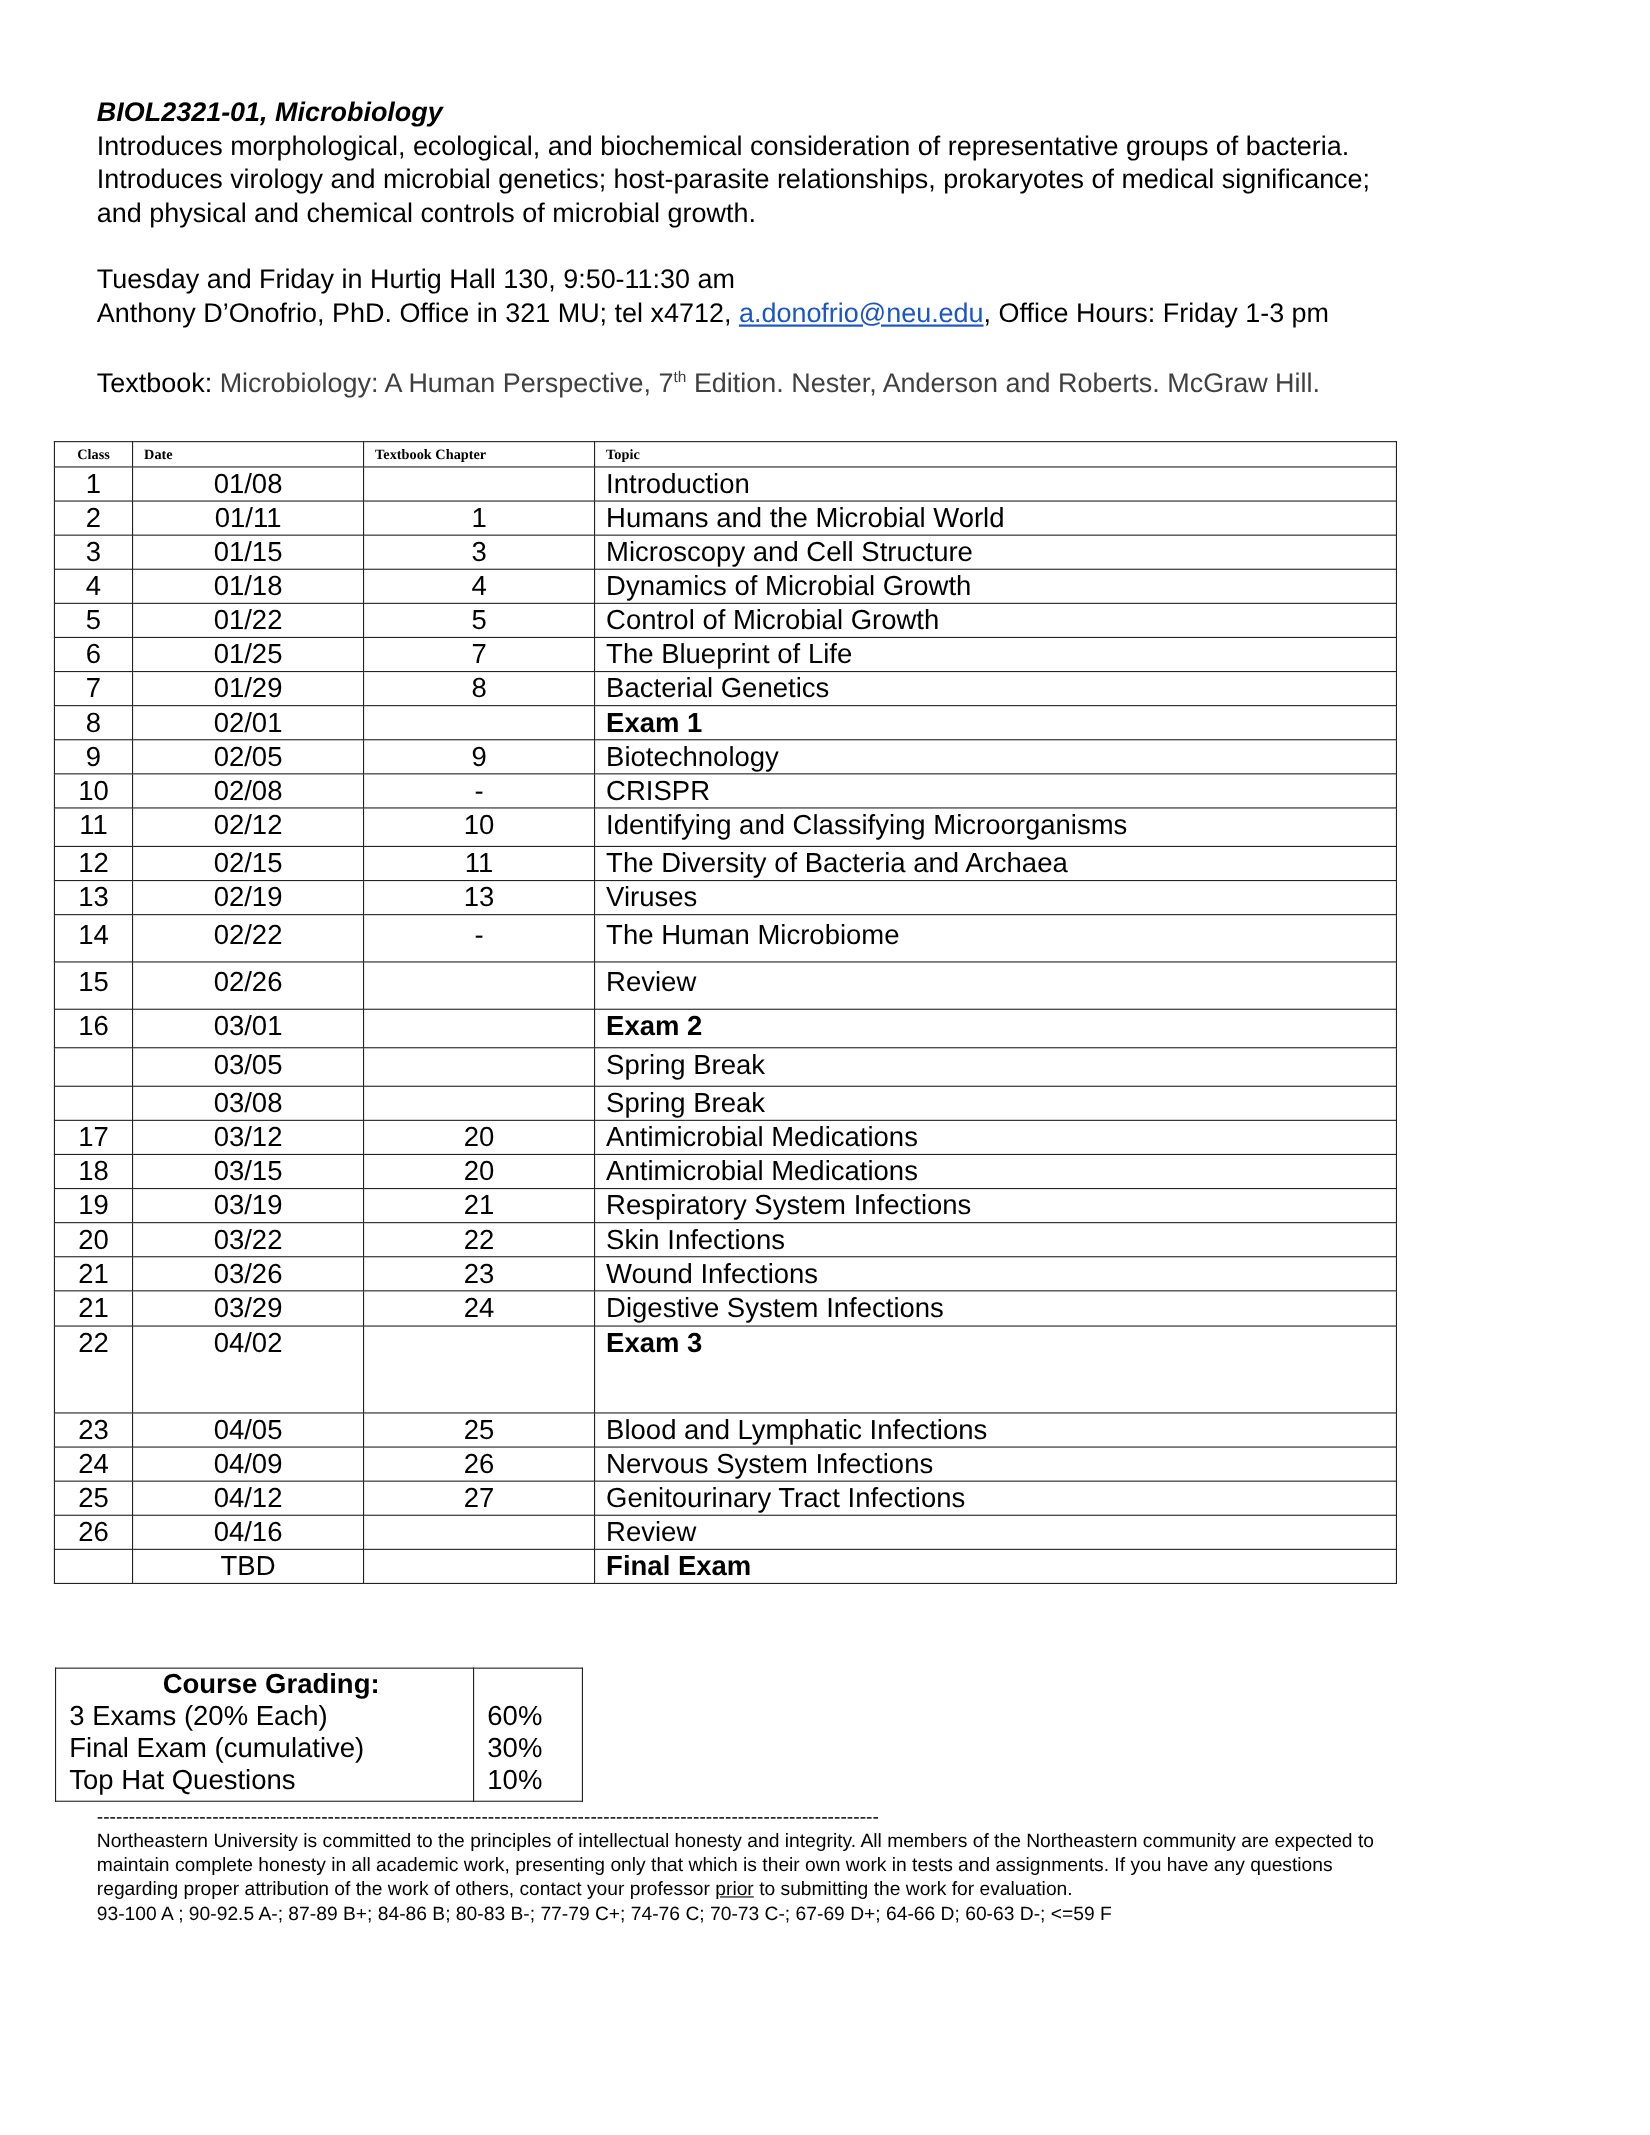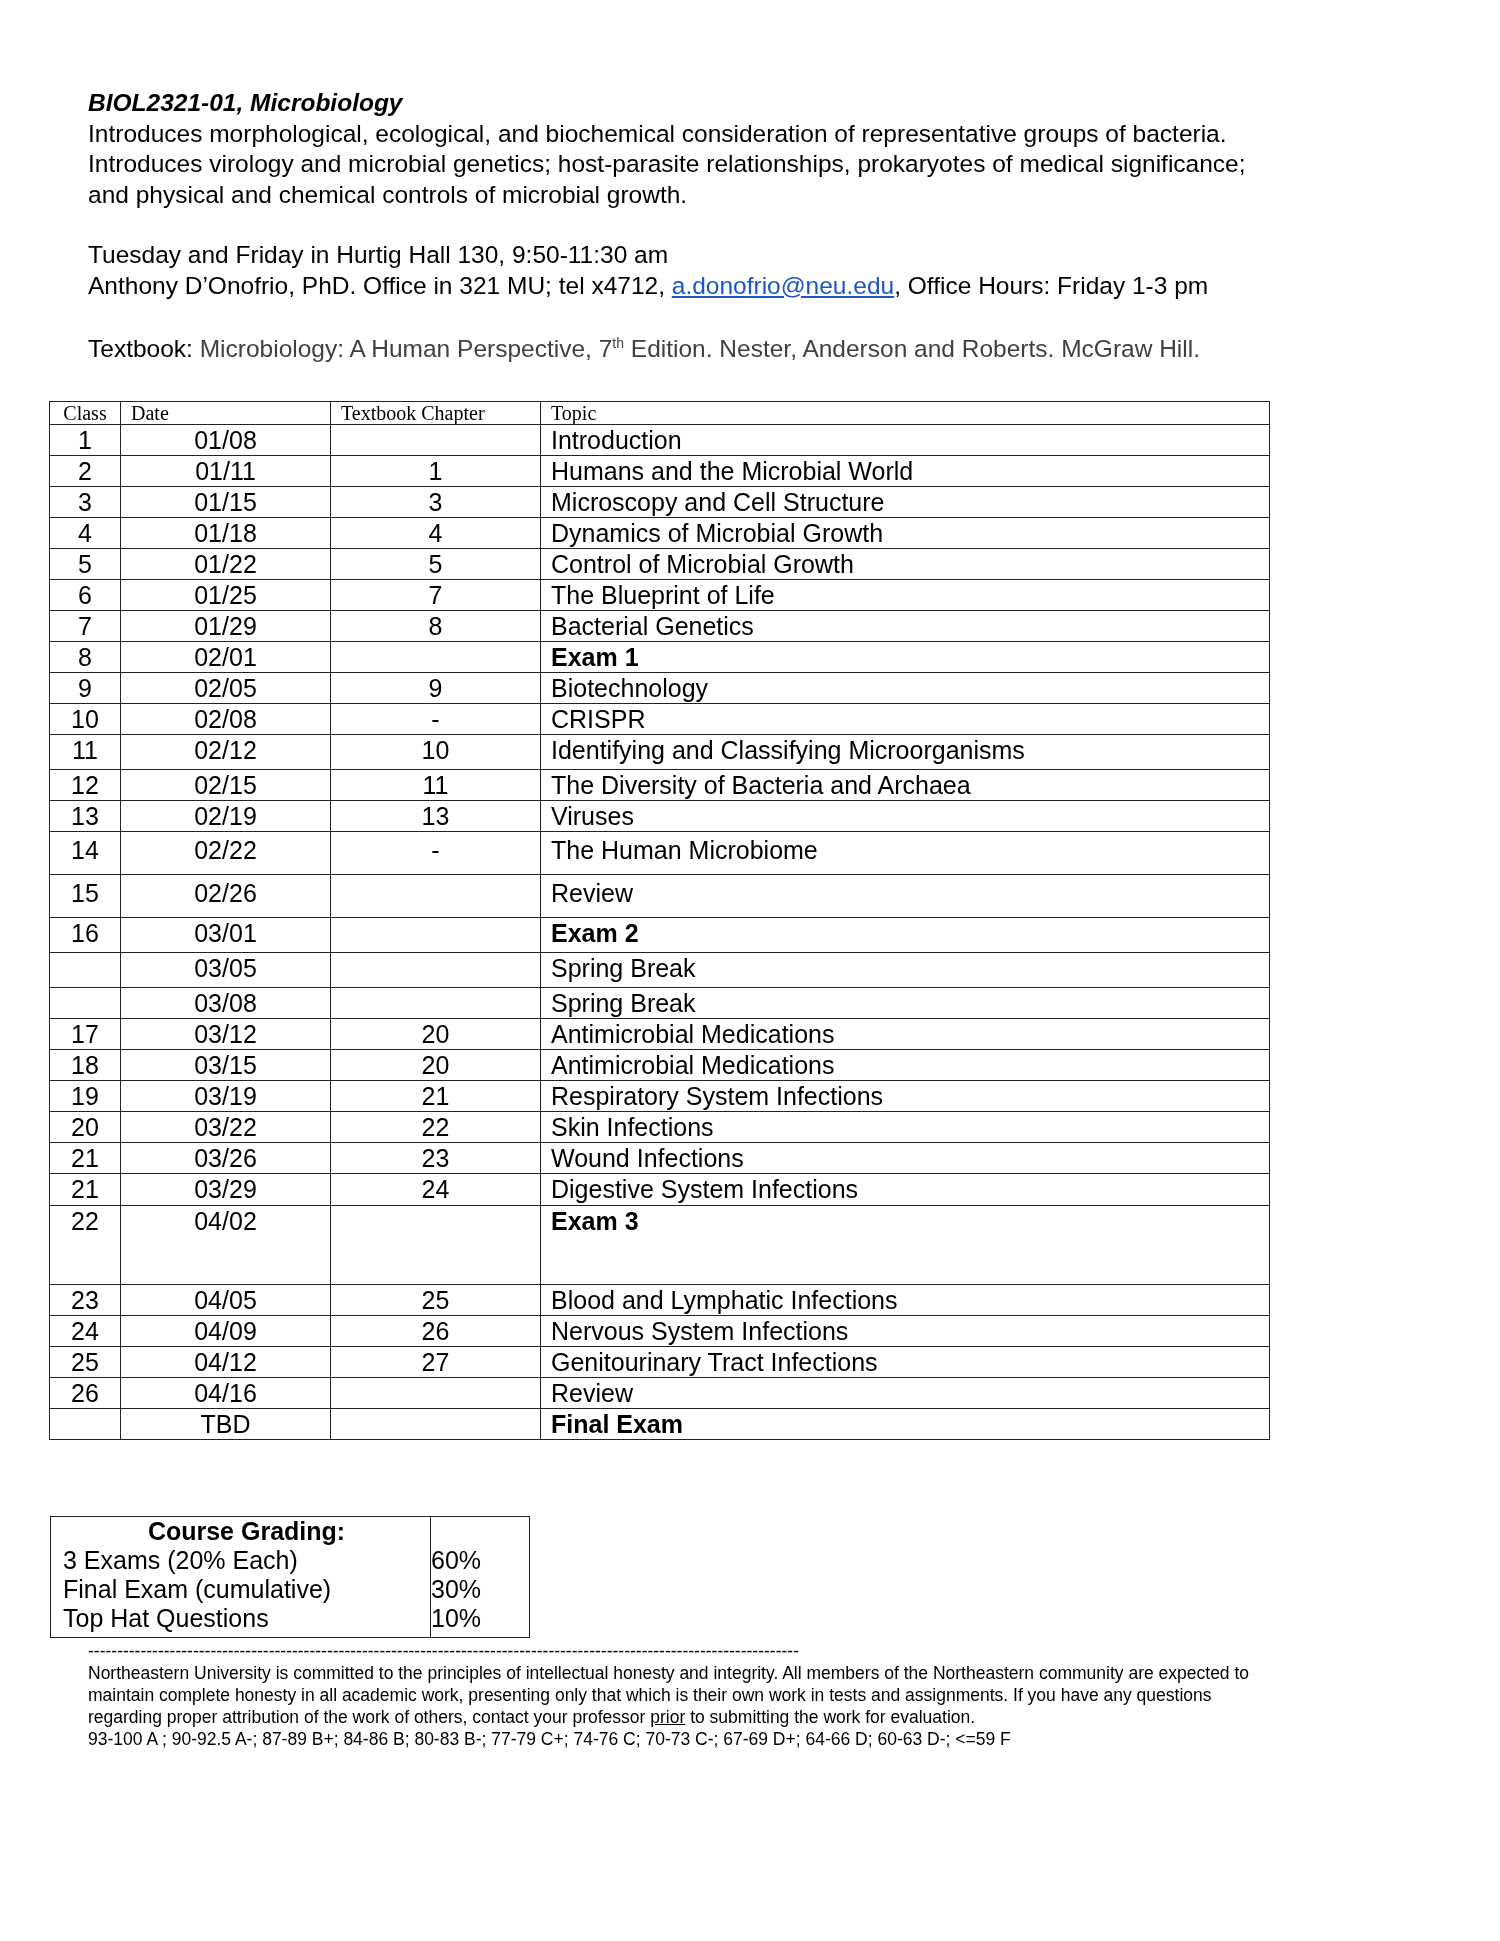--- a/index.html
+++ b/index.html
@@ -11,38 +11,38 @@
   #sched-block { top:240px; }
   #textbook-line { top:334px; }
   .gray { color:#404040; }
   a.email { color:#1a56c8; text-decoration:underline; }
   sup { font-size:14px; line-height:0; vertical-align:super; }
 
   
   #schedule { position:absolute; left:49px; top:401px; width:1221px;
               border-collapse:collapse; table-layout:fixed; }
   #schedule td, #schedule th { border:1.5px solid #222; padding:0; vertical-align:top; overflow:hidden; white-space:nowrap; }
-  #schedule th { font-family:"Liberation Serif", serif; font-weight:normal; font-size:20px; height:22px; line-height:22px; text-align:left; padding-left:10px; }
+  #schedule th { font-family:"Liberation Serif", serif; font-weight:bold; font-size:13px; height:22px; line-height:22px; text-align:left; padding-left:10px; }
   #schedule th.c-class { padding-left:0; text-align:center; }
   #schedule td { font-size:25px; line-height:30px; height:30px; }
   #schedule td.c-class, #schedule td.c-date, #schedule td.c-chap { text-align:center; }
   #schedule td.c-topic { padding-left:10px; }
   #schedule td.bold { font-weight:bold; }
   #schedule tr.h33 td { height:31px; }
   #schedule tr.h43 td { height:42px; line-height:36px; }
   #schedule tr.h35 td { height:34px; }
   #schedule tr.h78 td { height:78px; }
   .c-class-w { width:71px; } .c-date-w { width:210px; } .c-chap-w { width:210px; }
 
   
   #grading { position:absolute; left:50px; top:1516px; width:480px;
              border-collapse:collapse; table-layout:fixed; }
   #grading td { border:1.5px solid #222; padding:0 0 4px 0; vertical-align:top; font-size:25px; line-height:29px; }
   #grading td.lbl { padding-left:12px; width:367px; }
-  #grading td.pct { }
+  #grading td.pct { padding-left:12px; }
   #grading .gtitle { font-weight:bold;text-align:center; }
 
   
   .foot { position:absolute; left:88px; font-size:17.5px; line-height:22px; white-space:nowrap; }
   #dash-line { top:1640px; letter-spacing:0px; overflow:hidden; width:770px; }
   #honesty { top:1662px; }
   #scale { top:1728px; }
   u.prior { text-decoration:underline; }
 </style>
 </head>

